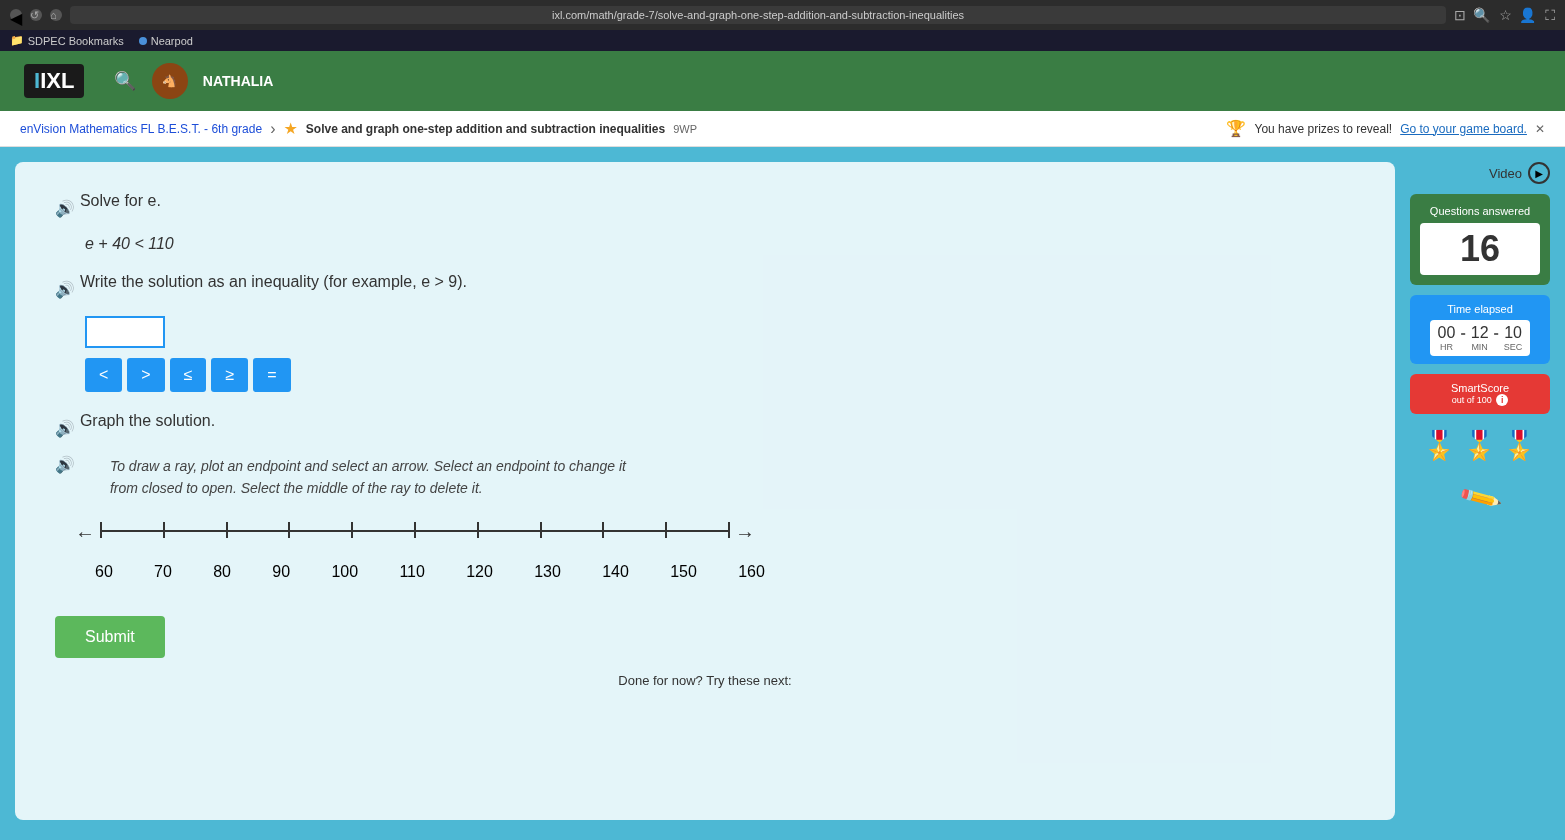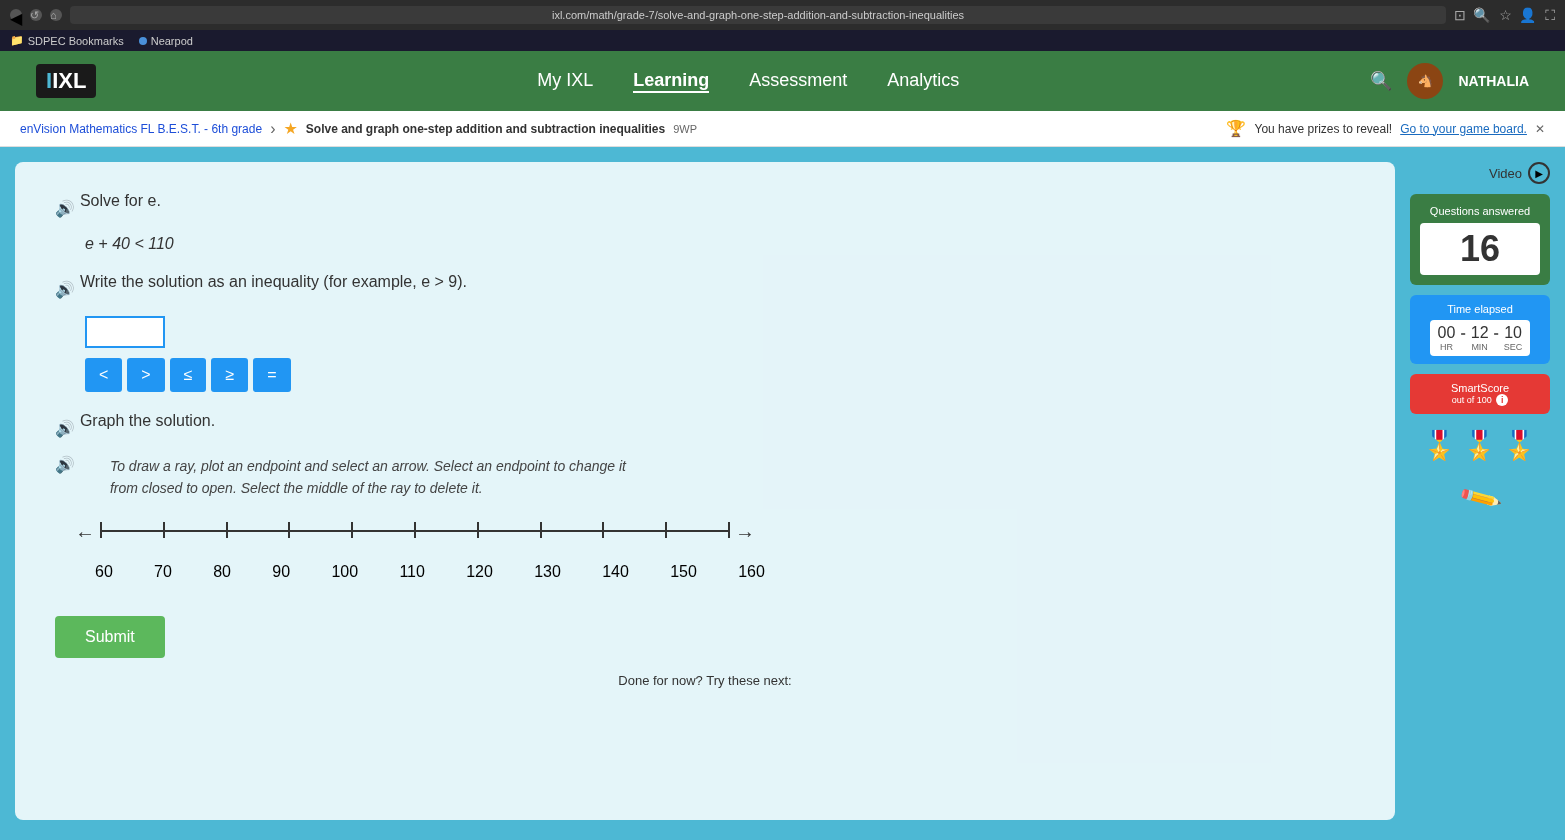--- a/index.html
+++ b/index.html
@@ -10,21 +10,21 @@
     .browser-btn { width: 12px; height: 12px; border-radius: 50%; background: #555; display: inline-block; }
     .browser-url { flex: 1; background: #3a3a3a; color: #ccc; font-size: 11px; padding: 3px 10px; border-radius: 4px; text-align: center; }
     .browser-icons { display: flex; gap: 8px; color: #aaa; font-size: 14px; }
 
     
     .bookmarks-bar { background: #1a1a2e; padding: 4px 10px; display: flex; align-items: center; gap: 15px; }
     .bookmark-item { color: #ccc; font-size: 11px; display: flex; align-items: center; gap: 4px; }
     .nearpod-dot { width: 8px; height: 8px; border-radius: 50%; background: #4a90d9; }
 
     
-    .ixl-nav { background: #3a7d44; height: 60px; display: flex; align-items: center; padding: 0 36px; }
+    .ixl-nav { background: #3a7d44; height: 60px; display: flex; align-items: center; padding: 0 24px; }
     .ixl-logo { background: #1a1a1a; color: white; font-weight: bold; font-size: 22px; padding: 4px 10px; border-radius: 4px; margin-right: 30px; }
     .ixl-logo span { color: #4db8d4; }
     .nav-links { display: flex; gap: 40px; flex: 1; justify-content: center; }
     .nav-link { color: white; font-size: 18px; text-decoration: none; cursor: pointer; }
     .nav-link.active { font-weight: bold; border-bottom: 2px solid white; }
     .nav-right { display: flex; align-items: center; gap: 15px; }
     .search-icon-nav { color: white; font-size: 18px; }
     .user-badge { background: #8B4513; border-radius: 50%; width: 36px; height: 36px; display: flex; align-items: center; justify-content: center; color: white; font-size: 12px; }
     .username { color: white; font-weight: bold; font-size: 14px; }
 
@@ -107,26 +107,20 @@
   </span>
   <span class="bookmark-item">
     <span class="nearpod-dot"></span>
     <span>Nearpod</span>
   </span>
 </div>
 
 <div class="ixl-nav">
   <div class="ixl-logo">
     <span style="color:#4db8d4;">I</span><span style="color:white;">IXL</span>
-  </div>
-  <div class="nav-links">
-    <span class="nav-link">My IXL</span>
-    <span class="nav-link active">Learning</span>
-    <span class="nav-link">Assessment</span>
-    <span class="nav-link">Analytics</span>
   </div>
   <div class="nav-right">
     <span class="search-icon-nav">🔍</span>
     <div class="user-badge">🐴</div>
     <span class="username">NATHALIA</span>
   </div>
 </div>
 
 <div class="breadcrumb-bar">
   <span class="breadcrumb-text" style="color:#1d4ed8;cursor:pointer;">enVision Mathematics FL B.E.S.T. - 6th grade</span>

